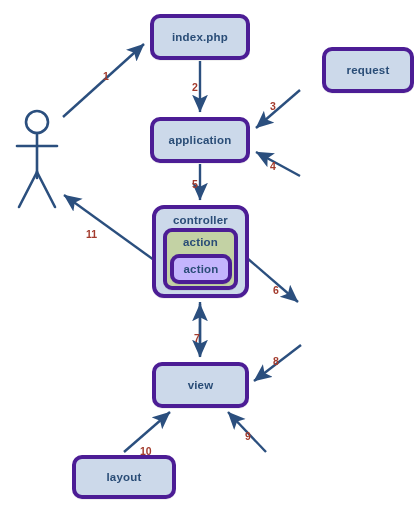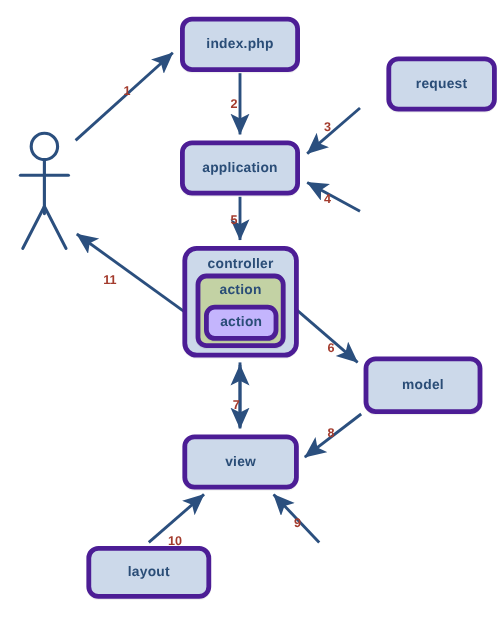--- a/index.html
+++ b/index.html
@@ -110,21 +110,20 @@
   <div class="node controller" style="left:152px;top:205px;width:97px;height:93px;">
     <span>controller</span>
   </div>
 
   <div class="node filters" style="left:163px;top:228px;width:75px;height:62px;">
     <span>action</span>
   </div>
 
   <div class="node action" style="left:170px;top:254px;width:62px;height:30px;">action</div>
 
-  <div class="node" style="left:303px;top:297px;width:99px;height:48px;">model</div>
 
   <div class="node" style="left:152px;top:362px;width:97px;height:46px;text-align:center;">view</div>
 
   <div class="node" style="left:72px;top:455px;width:104px;height:44px;">layout</div>
 
 
   <div class="numlabel" style="left:103px;top:70px;">1</div>
   <div class="numlabel" style="left:192px;top:81px;">2</div>
   <div class="numlabel" style="left:270px;top:100px;">3</div>
   <div class="numlabel" style="left:270px;top:160px;">4</div>

